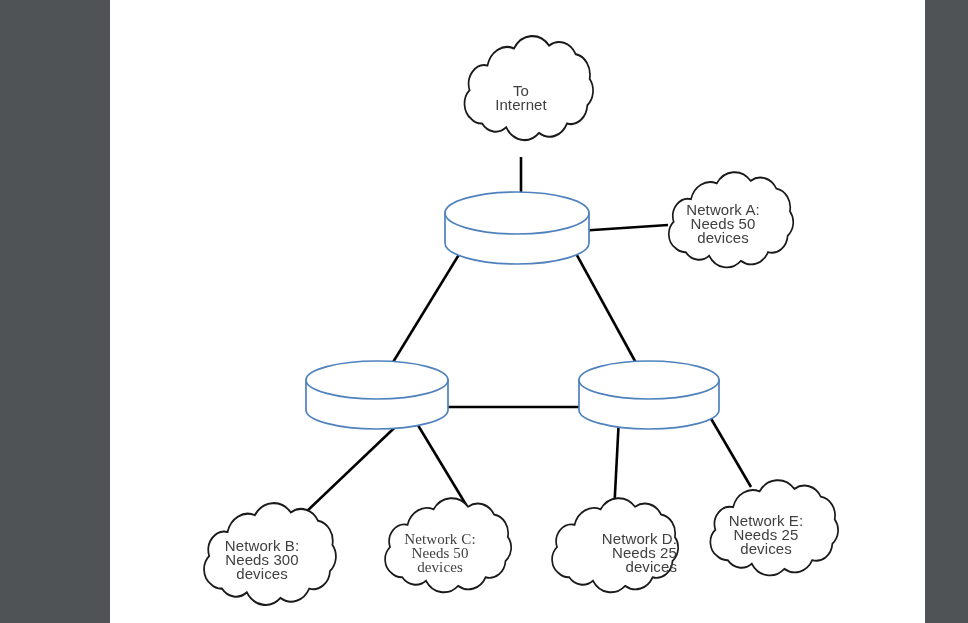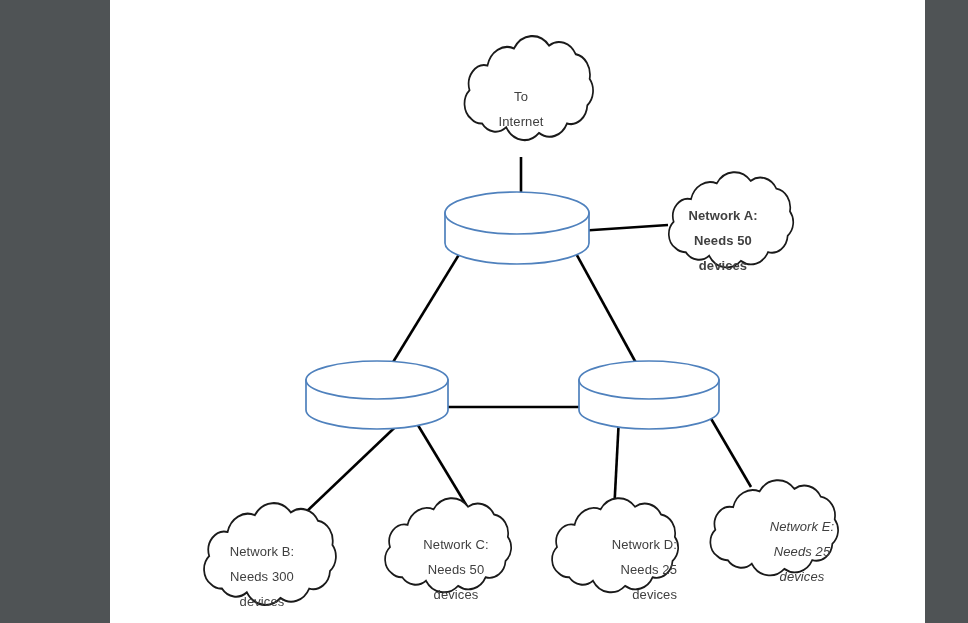--- a/index.html
+++ b/index.html
@@ -33,22 +33,22 @@
     left: 0;
     top: 0;
     width: 968px;
     height: 623px;
   }
   .node-label {
     position: absolute;
     text-align: center;
     color: #404040;
     font-family: "Liberation Sans", sans-serif;
-    font-size: 13px;
-    line-height: 25px;
+    font-size: 15px;
+    line-height: 14px;
     white-space: pre-line;
     pointer-events: none;
     letter-spacing: 0.1px;
   }
 </style>
 </head>
 <body>
 
 <div id="stage">
 
@@ -133,33 +133,33 @@
     <g>
       <path d="M 579 380 L 579 410 A 70 19 0 0 0 719 410 L 719 380 Z" fill="#ffffff" stroke="#4f81bd" stroke-width="1.7"></path>
       <ellipse cx="649" cy="380" rx="70" ry="19" fill="#ffffff" stroke="#4f81bd" stroke-width="1.7"></ellipse>
     </g>
 
   </svg>
 
   <div class="node-label" style="left:451px; top:84px; width:140px;">To
 Internet</div>
 
-  <div class="node-label" style="left:653px; top:203px; width:140px;font-weight:bold;">Network A:
+  <div class="node-label" style="left:653px; top:203px; width:140px;">Network A:
 Needs 50
 devices</div>
 
   <div class="node-label" style="left:192px; top:539px; width:140px;">Network B:
 Needs 300
 devices</div>
 
-  <div class="node-label" style="left:386px; top:532px; width:140px;">Network C:
+  <div class="node-label" style="left:370px; top:532px; width:140px;font-family:Liberation Serif, serif;">Network C:
 Needs 50
 devices</div>
 
   <div class="node-label" style="left:537px; top:532px; width:140px;text-align:right;">Network D:
 Needs 25
 devices</div>
 
-  <div class="node-label" style="left:732px; top:514px; width:140px;font-style:italic;">Network E:
+  <div class="node-label" style="left:696px; top:514px; width:140px;">Network E:
 Needs 25
 devices</div>
 
 </div>
 
 </body></html>

